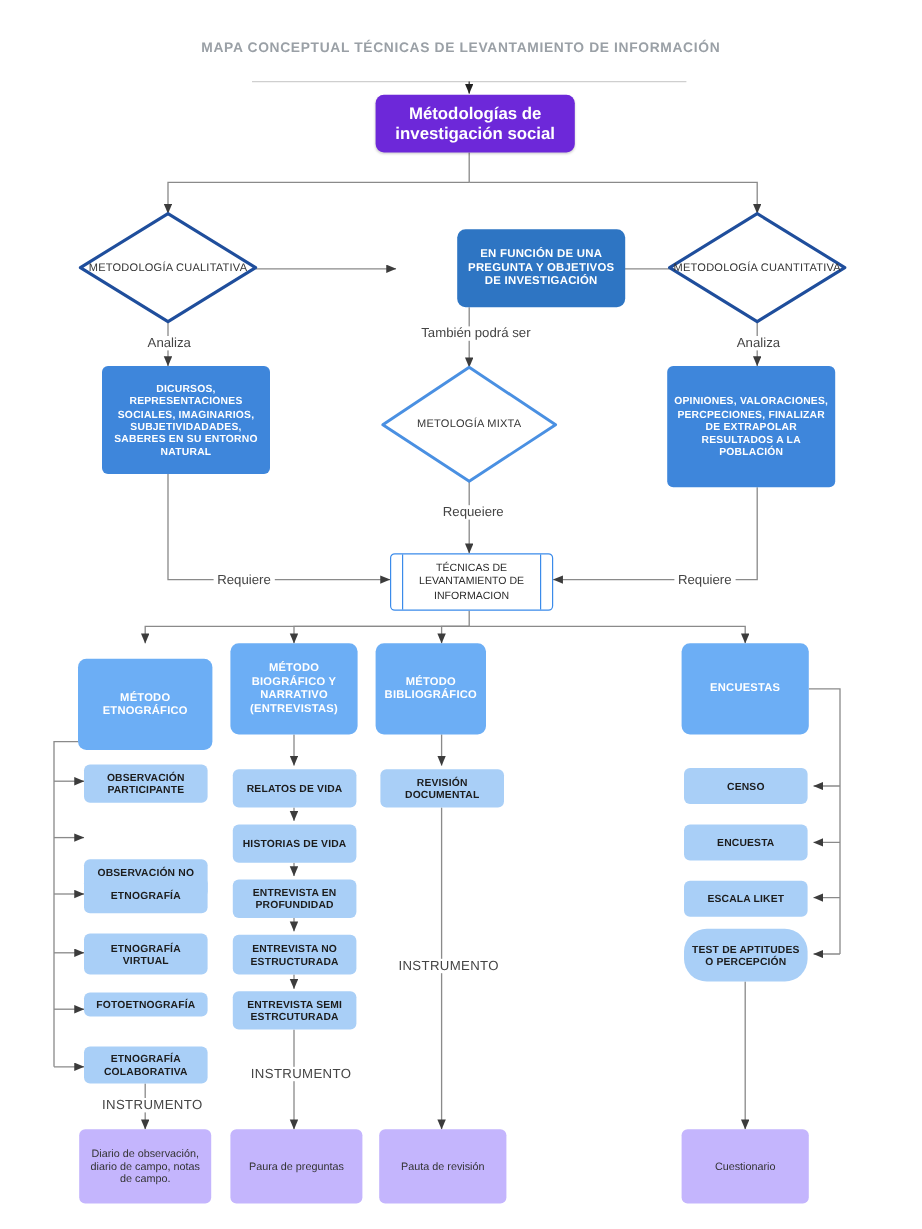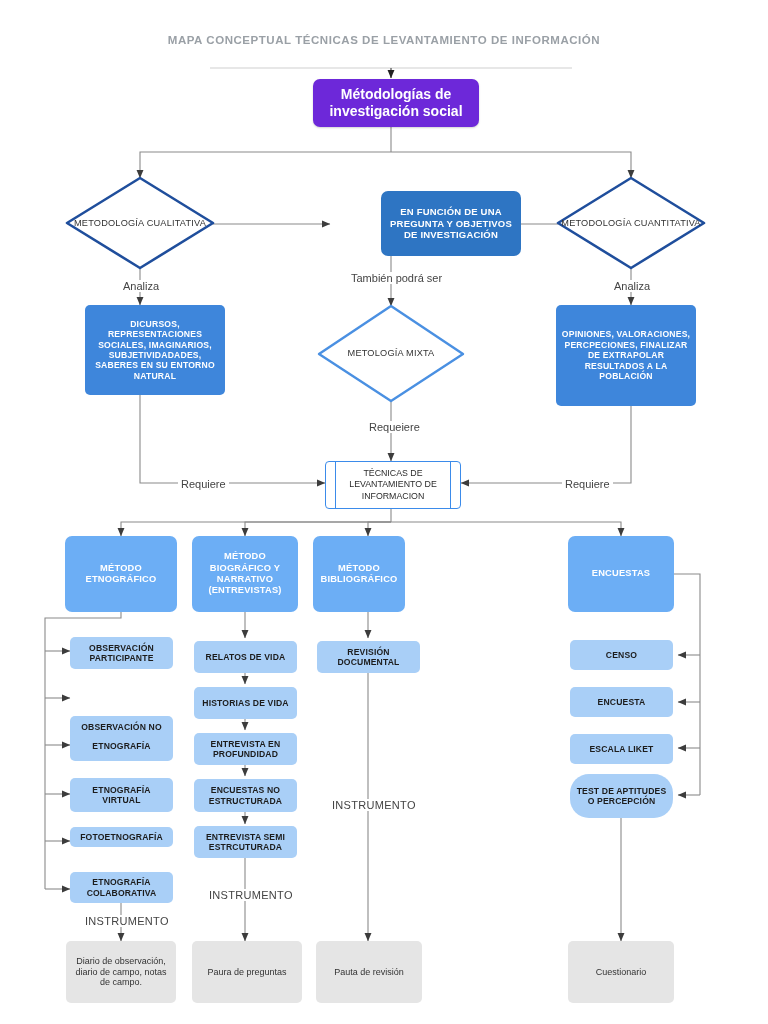--- a/index.html
+++ b/index.html
@@ -35,21 +35,21 @@
   }
   .box-method{
     background:#6CAEF5;color:#ffffff;border-radius:7px;font-weight:700;font-size:9.3px;
     letter-spacing:.2px;
   }
   .box-sub{
     background:#A9CFF7;color:#1c1c1c;border-radius:5px;font-weight:700;font-size:8.6px;
     letter-spacing:.15px;
   }
   .box-pale{
-    background:#e5e5e5;color:#333333;border-radius:5px;font-weight:400;font-size:9px;
+    background:#c4b5fd;color:#333333;border-radius:5px;font-weight:400;font-size:9px;
   }
 
   .diamond{position:absolute;}
   .diamond .dlabel{
     position:absolute;inset:0;display:flex;align-items:center;justify-content:center;
     text-align:center;color:#333333;font-size:9.2px;font-weight:400;letter-spacing:.2px;
     line-height:1.35;
   }
 
   
@@ -186,21 +186,21 @@
   </div>
 
   <div class="node box-blue-l" style="left:556px;top:305px;width:140px;height:101px;padding:3px 5px;">
     <span>OPINIONES, VALORACIONES, PERCPECIONES, FINALIZAR DE EXTRAPOLAR RESULTADOS A LA POBLACIÓN</span>
   </div>
 
   <div class="process" style="left:325px;top:461px;width:136px;height:48px;">
     <div class="plabel">TÉCNICAS DE LEVANTAMIENTO DE INFORMACION</div>
   </div>
 
-  <div class="node box-method" style="left:65px;top:536px;width:112px;height:76px;padding:3px 6px;">
+  <div class="node box-method" style="left:65px;top:549px;width:112px;height:76px;padding:3px 6px;">
     <span>MÉTODO ETNOGRÁFICO</span>
   </div>
   <div class="node box-method" style="left:192px;top:536px;width:106px;height:76px;padding:3px 5px;">
     <span>MÉTODO BIOGRÁFICO Y NARRATIVO (ENTREVISTAS)</span>
   </div>
   <div class="node box-method" style="left:313px;top:536px;width:92px;height:76px;padding:3px 5px;">
     <span>MÉTODO BIBLIOGRÁFICO</span>
   </div>
   <div class="node box-method" style="left:568px;top:536px;width:106px;height:76px;padding:3px 5px;">
     <span>ENCUESTAS</span>
@@ -228,21 +228,21 @@
   <div class="node box-sub" style="left:194px;top:641px;width:103px;height:32px;padding:2px 4px;">
     <span>RELATOS DE VIDA</span>
   </div>
   <div class="node box-sub" style="left:194px;top:687px;width:103px;height:32px;padding:2px 4px;">
     <span>HISTORIAS DE VIDA</span>
   </div>
   <div class="node box-sub" style="left:194px;top:733px;width:103px;height:32px;padding:2px 4px;">
     <span>ENTREVISTA EN PROFUNDIDAD</span>
   </div>
   <div class="node box-sub" style="left:194px;top:779px;width:103px;height:33px;padding:2px 4px;">
-    <span>ENCUESTAS NO ESTRUCTURADA</span>
+    <span>ENTREVISTA NO ESTRUCTURADA</span>
   </div>
   <div class="node box-sub" style="left:194px;top:826px;width:103px;height:32px;padding:2px 4px;text-align:center;">
     <span>ENTREVISTA SEMI ESTRCUTURADA</span>
   </div>
 
   <div class="node box-sub" style="left:317px;top:641px;width:103px;height:32px;padding:2px 4px;">
     <span>REVISIÓN DOCUMENTAL</span>
   </div>
 
   <div class="node box-sub" style="left:570px;top:640px;width:103px;height:30px;padding:2px 4px;">

